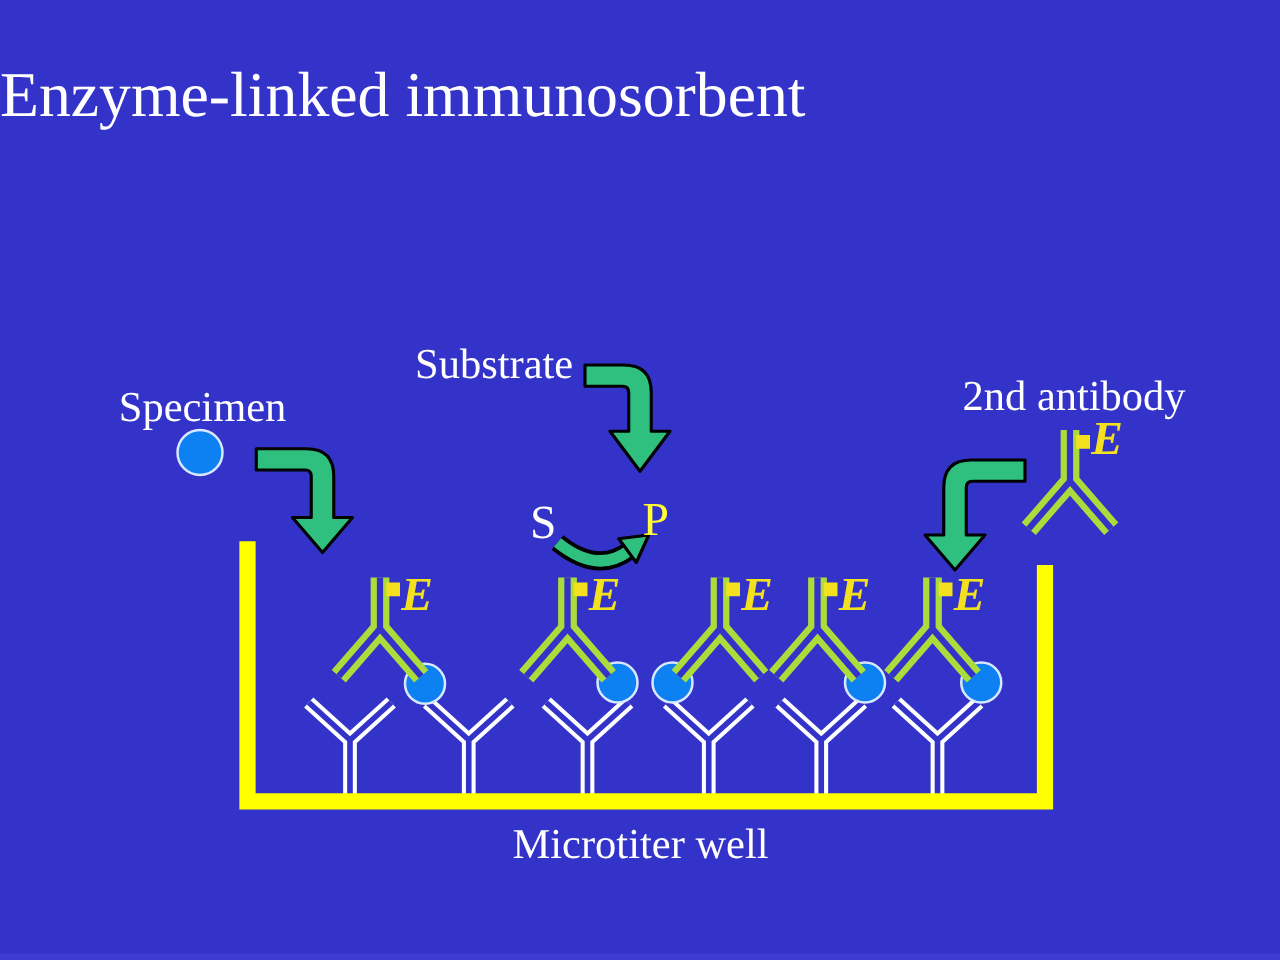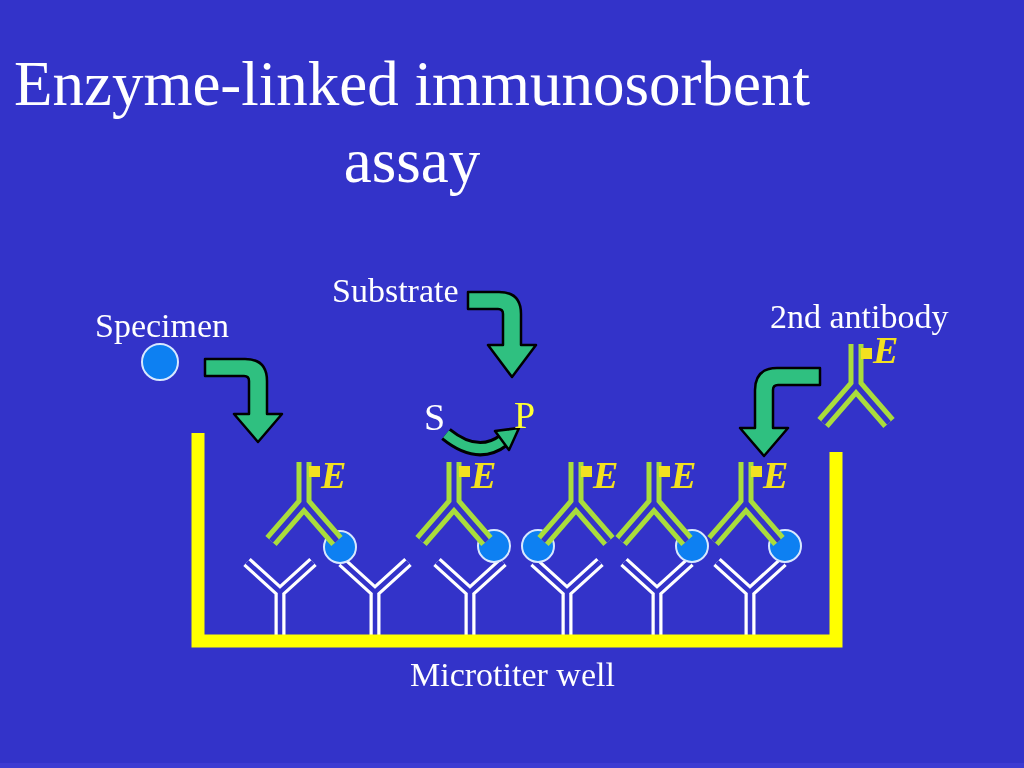--- a/index.html
+++ b/index.html
@@ -1,19 +1,19 @@
 <!DOCTYPE html>
 <html style="--background: #3333c9; --title-text: #ffffff; --label-text: #ffffff; --well-yellow: #ffff00; --enzyme-label: #f3e120; --product-label: #ffff33; --arrow-green: #2fc080; --arrow-outline: #000000; --detection-antibody: #aadd3c; --capture-antibody: #ffffff; --antigen-fill: #0d80f2; --antigen-outline: #d8e8ff;"><head>
 <meta charset="utf-8">
 <style>
   html,body{margin:0;padding:0;}
   body{width:1024px;height:768px;overflow:hidden;font-family:"Liberation Serif","DejaVu Serif",serif;}
   .slide{position:relative;width:1024px;height:768px;background:var(--background,#3333c9);}
-  .title{position:absolute;top:46px;left:0;width:824px;text-align:center;
-         color:var(--title-text,#ffffff);font-size:63px;line-height:1.22;font-weight:normal;}
+  .title{position:absolute;top:46px;left:0;width:824px;
+         color:var(--title-text,#ffffff);font-size:51px;line-height:1.22;font-weight:normal;}
   .title div{white-space:nowrap;}
   .diagram-svg{position:absolute;left:0;top:0;width:1024px;height:768px;}
   .bottom-strip{position:absolute;left:0;bottom:0;width:1024px;height:5px;background:#3d3bd2;}
   
   .arrow{fill:var(--arrow-green,#2fc080);stroke:var(--arrow-outline,#000000);stroke-width:2.5;stroke-linejoin:round;}
   .arc-under{fill:none;stroke:var(--arrow-outline,#000000);stroke-width:15;stroke-linecap:butt;}
   .arc-over{fill:none;stroke:var(--arrow-green,#2fc080);stroke-width:9;stroke-linecap:butt;}
   .well{fill:none;stroke:var(--well-yellow,#ffff00);stroke-width:13;stroke-linejoin:miter;}
   .ab-outer-white{stroke:var(--capture-antibody,#ffffff);stroke-width:11;fill:none;}
   .ab-outer-green{stroke:var(--detection-antibody,#aadd3c);stroke-width:15;fill:none;}
@@ -27,21 +27,20 @@
   .s-label{fill:var(--label-text,#ffffff);font-size:38px;}
   .p-label{fill:var(--product-label,#ffff33);font-size:38px;}
 </style>
 </head>
 <body>
 
 <div class="slide">
 
   <div class="title">
     <div>Enzyme-linked immunosorbent</div>
-    <div>assay</div>
   </div>
 
   <svg class="diagram-svg" viewBox="0 0 1024 768">
     <defs>
       <g id="capture-ab">
         <path class="ab-outer-white" d="M0,0 L0,48 M0,0 L-33,-30 M0,0 L33,-30"></path>
         <path class="ab-inner" d="M0,0 L0,48 M0,0 L-33,-30 M0,0 L33,-30"></path>
       </g>
       <g id="detection-ab">
         <path class="ab-outer-green" d="M0,0 L0,-41 M0,0 L-33,38 M0,0 L33,38"></path>

